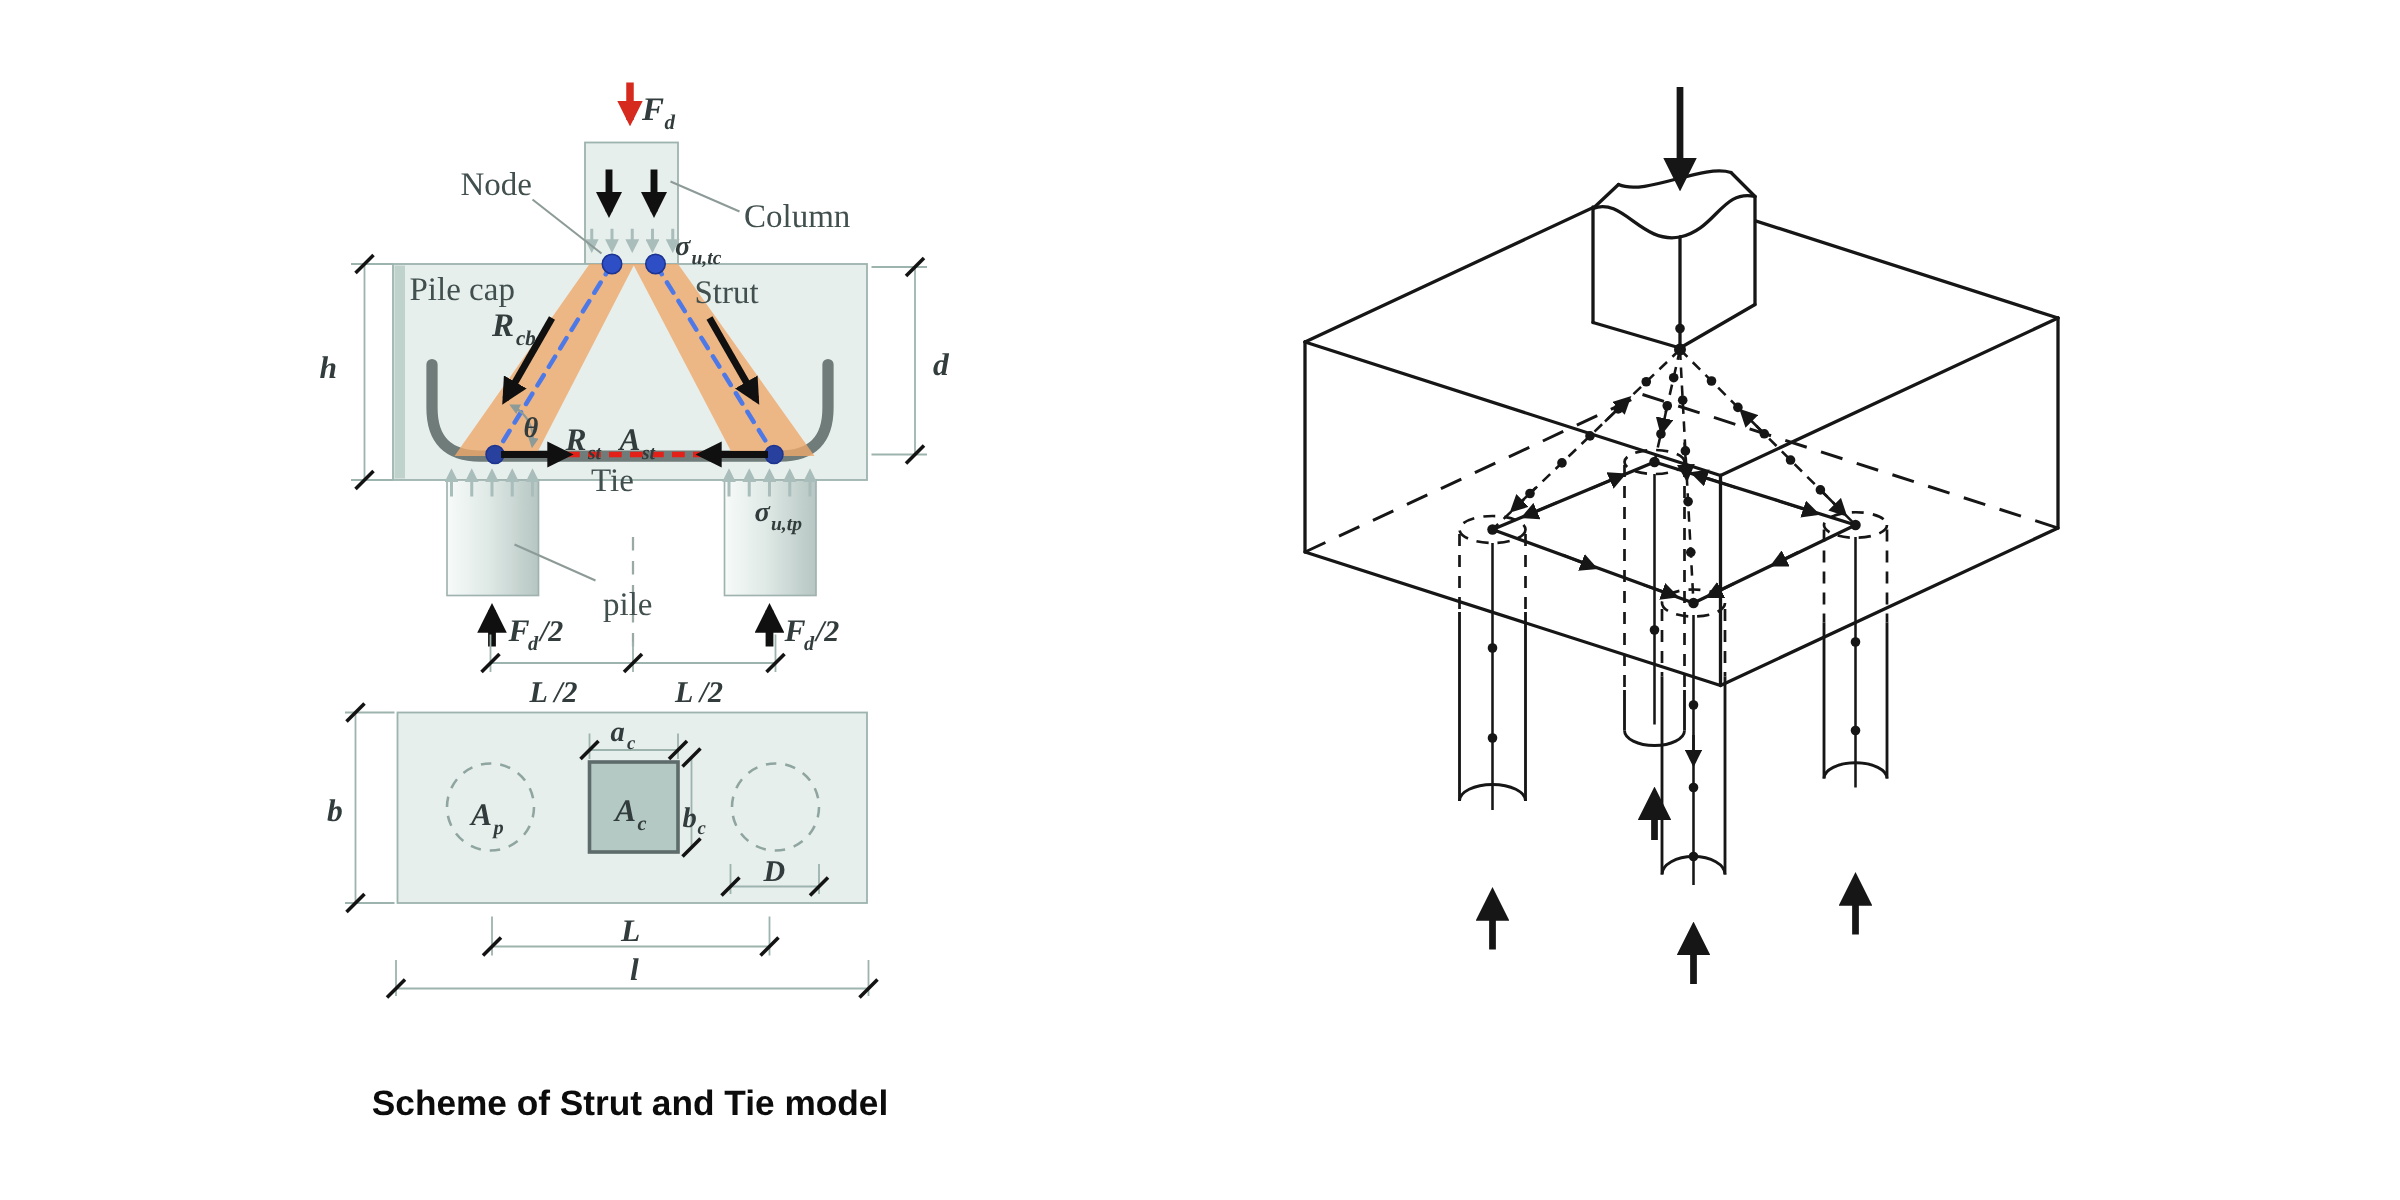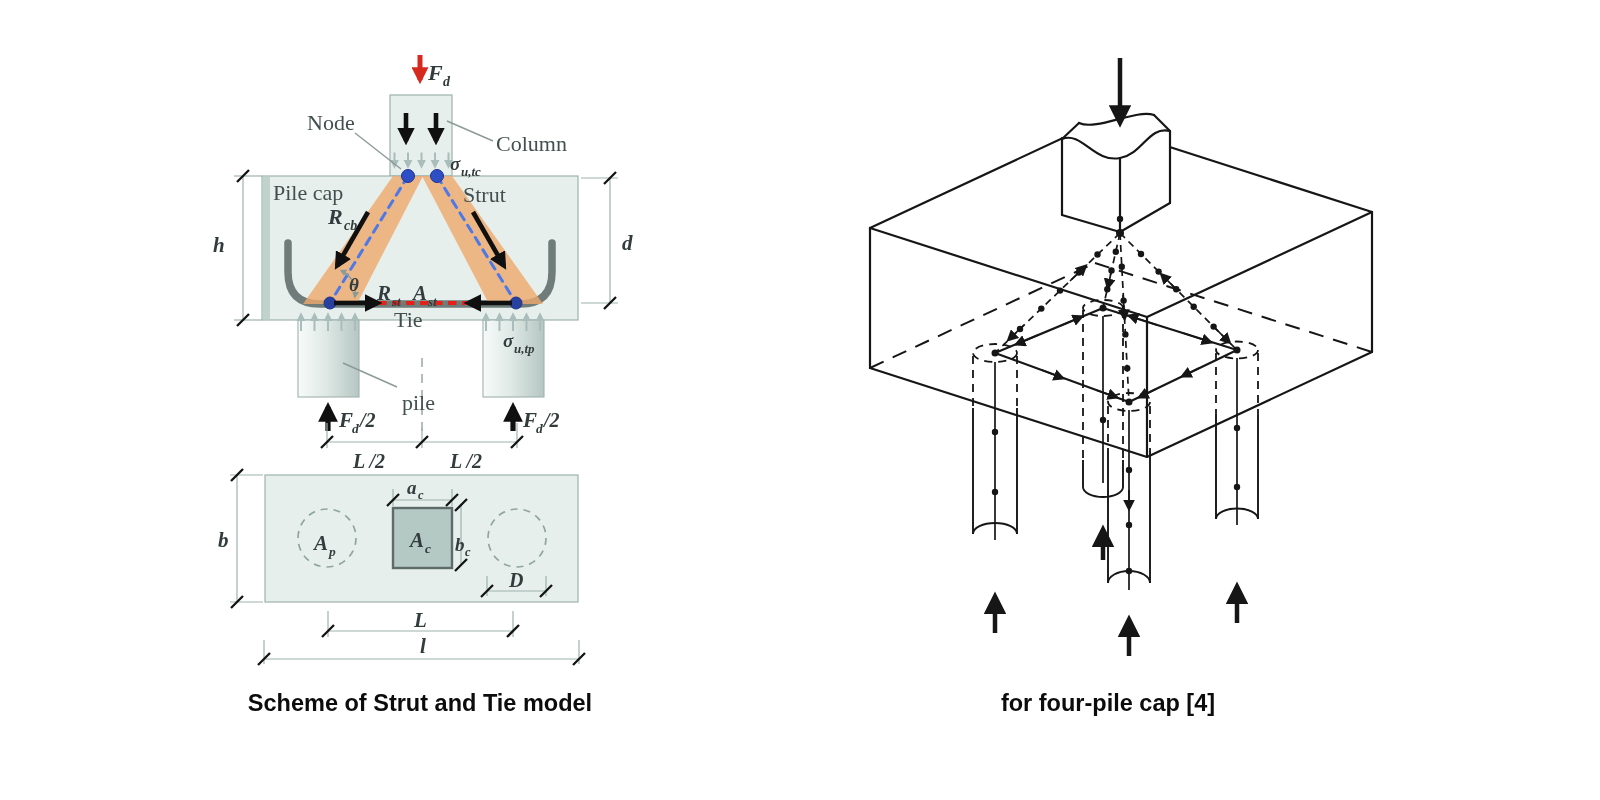--- a/index.html
+++ b/index.html
@@ -1,20 +1,20 @@
 <!DOCTYPE html>
 <html><head>
 <meta charset="utf-8">
 <style>
   html,body{margin:0;padding:0;background:#ffffff;}
   .canvas{position:relative;width:1600px;height:800px;background:#ffffff;overflow:hidden;
           font-family:"Liberation Sans",sans-serif;}
   svg{position:absolute;}
   .caption{position:absolute;text-align:center;font:700 23.5px "Liberation Sans",sans-serif;
-           color:#0c0c0c;line-height:34px;}
+           color:#0c0c0c;line-height:34px;margin-top:32px;}
   
   .ser{font:22px "Liberation Serif",serif;fill:#41504e;}
   .bi {font:italic 700 21px "Liberation Serif",serif;fill:#323c3c;}
   .dimline{stroke:#9db3ae;stroke-width:1.2;fill:none;}
   .tick{stroke:#131313;stroke-width:2.3;}
   .lead{stroke:#8d9b98;stroke-width:1.4;fill:none;}
   .blk3d{stroke:#161616;stroke-width:2.2;fill:none;stroke-linejoin:round;stroke-linecap:round;}
   .thin3d{stroke:#161616;stroke-width:1.7;fill:none;}
   .hid3d{stroke:#161616;stroke-width:2;fill:none;stroke-dasharray:15 10;}
   .pildash{stroke:#161616;stroke-width:1.8;fill:none;stroke-dasharray:8 6;}
@@ -383,16 +383,15 @@
     <line x1="995" y1="633" x2="995" y2="597" stroke="#161616" stroke-width="4.5" marker-end="url(#ahB)"></line>
     <line x1="1103" y1="560" x2="1103" y2="530" stroke="#161616" stroke-width="4.5" marker-end="url(#ahB)"></line>
     <line x1="1237" y1="623" x2="1237" y2="587" stroke="#161616" stroke-width="4.5" marker-end="url(#ahB)"></line>
     <line x1="1129" y1="656" x2="1129" y2="620" stroke="#161616" stroke-width="4.5" marker-end="url(#ahB)"></line>
   </svg>
 
   <div class="caption" style="left:170px;top:686px;width:500px">
     <div>Scheme of Strut and Tie model</div>
   </div>
   <div class="caption" style="left:838px;top:686px;width:540px">
-    <div>for four-pile cap [4]</div>
   </div>
 
 </div>
 
 </body></html>

